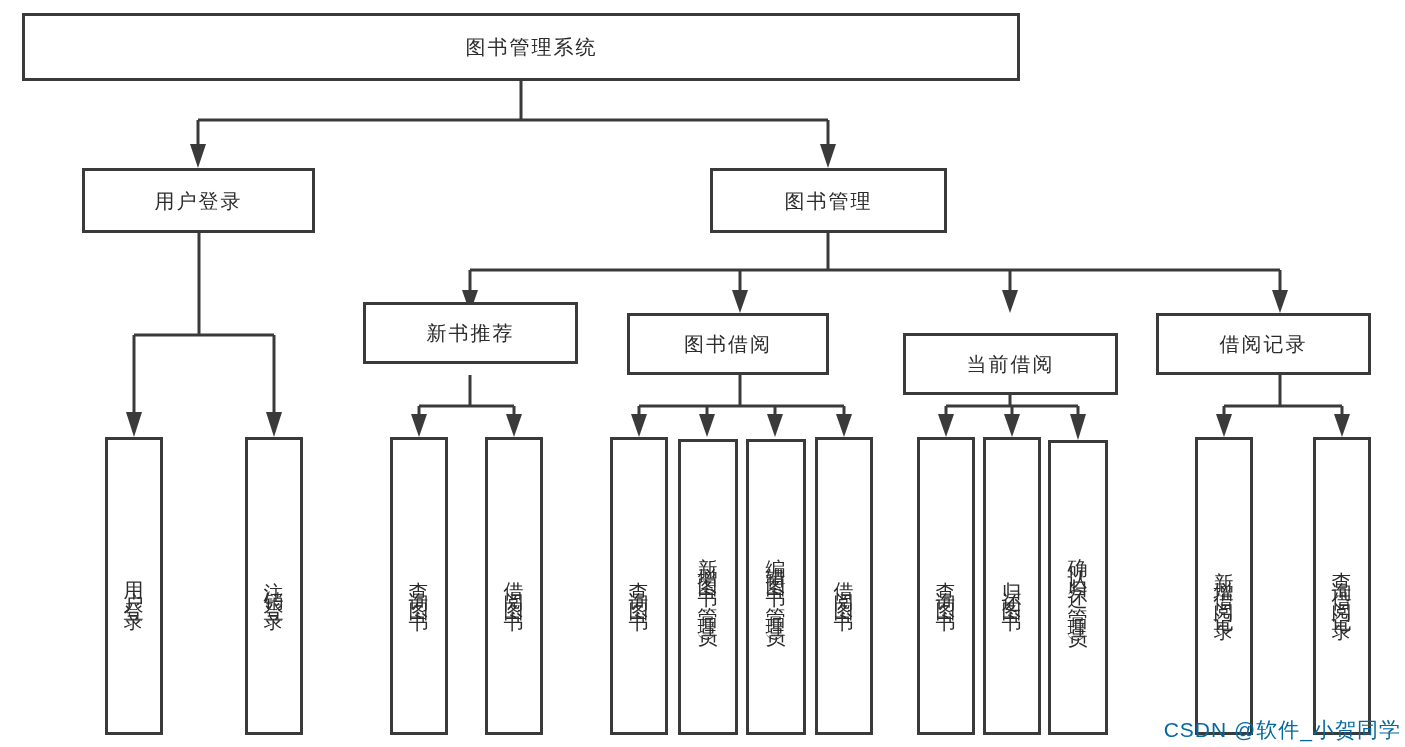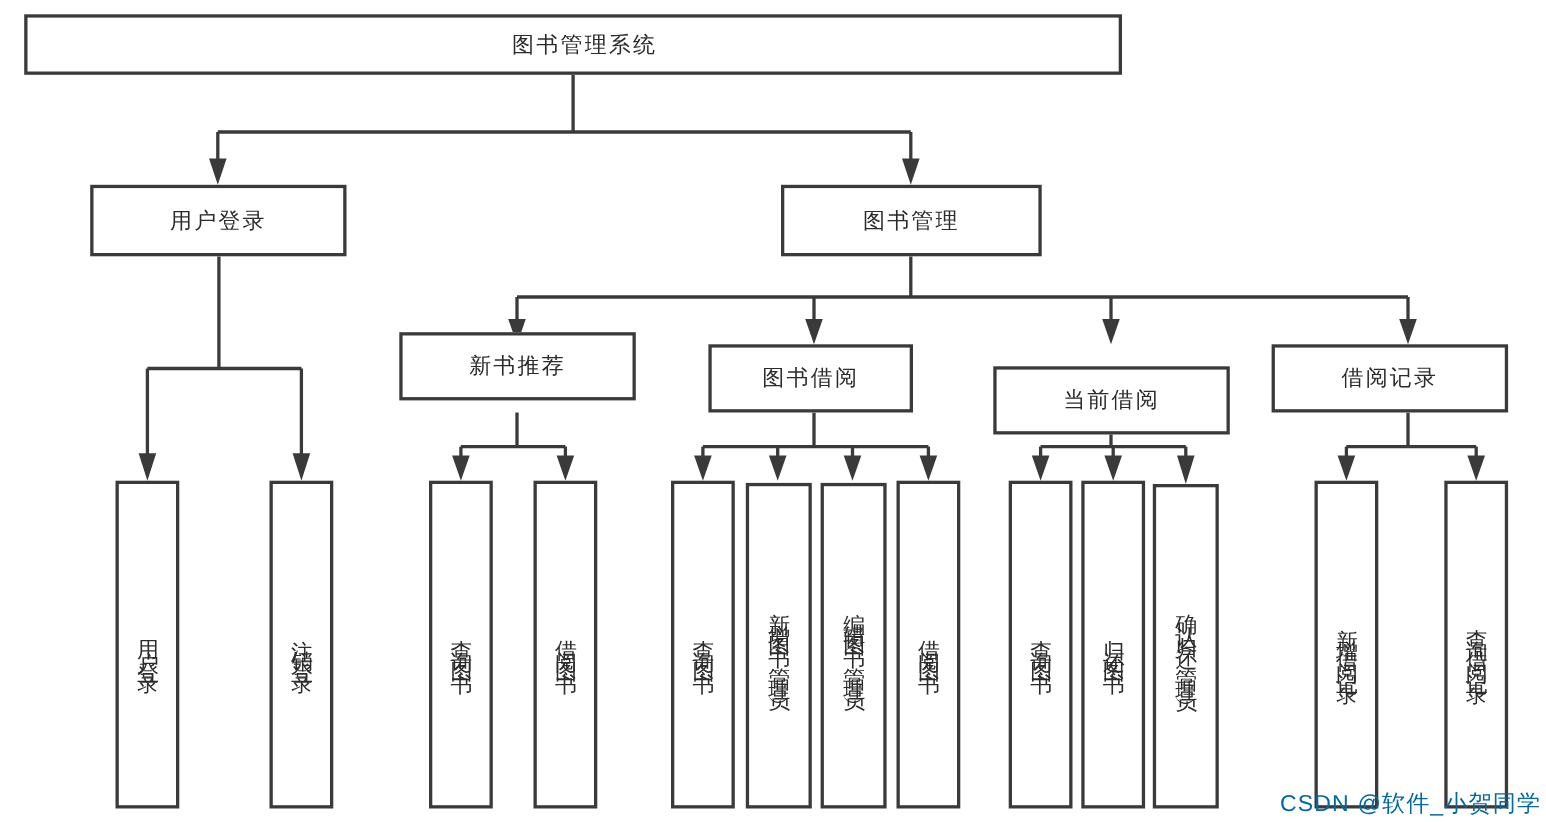--- a/index.html
+++ b/index.html
@@ -114,27 +114,27 @@
 
       <line x1="1280" y1="375" x2="1280" y2="406" fill="none"></line>
       <line x1="1224" y1="406" x2="1342" y2="406" fill="none"></line>
       <line x1="1224" y1="406" x2="1224" y2="416" fill="none"></line>
       <polygon points="1216,414 1232,414 1224,437" stroke="none"></polygon>
       <line x1="1342" y1="406" x2="1342" y2="416" fill="none"></line>
       <polygon points="1334,414 1350,414 1342,437" stroke="none"></polygon>
     </g>
   </svg>
 
-  <div class="node" style="left:22px; top:13px; width:998px; height:55px;padding-left:21px;">图书管理系统</div>
+  <div class="node" style="left:22px; top:13px; width:998px; height:68px;padding-left:21px;">图书管理系统</div>
 
   <div class="node" style="left:82px; top:168px; width:233px; height:65px;">用户登录</div>
   <div class="node" style="left:710px; top:168px; width:237px; height:65px;">图书管理</div>
 
   <div class="node" style="left:363px; top:302px; width:215px; height:62px;text-align:center;">新书推荐</div>
-  <div class="node" style="left:644px; top:313px; width:186px; height:62px;">图书借阅</div>
+  <div class="node" style="left:627px; top:313px; width:202px; height:62px;">图书借阅</div>
   <div class="node" style="left:903px; top:313px; width:215px; height:62px;margin-top:20px;">当前借阅</div>
   <div class="node" style="left:1156px; top:313px; width:215px; height:62px;">借阅记录</div>
 
   <div class="node vnode" style="left:105px; top:437px; width:58px; height:298px;">用户登录</div>
   <div class="node vnode" style="left:245px; top:437px; width:58px; height:298px;">注销登录</div>
 
   <div class="node vnode" style="left:390px; top:437px; width:58px; height:298px;">查询图书</div>
   <div class="node vnode" style="left:485px; top:437px; width:58px; height:298px;">借阅图书</div>
 
   <div class="node vnode" style="left:610px; top:437px; width:58px; height:298px;">查询图书</div>

